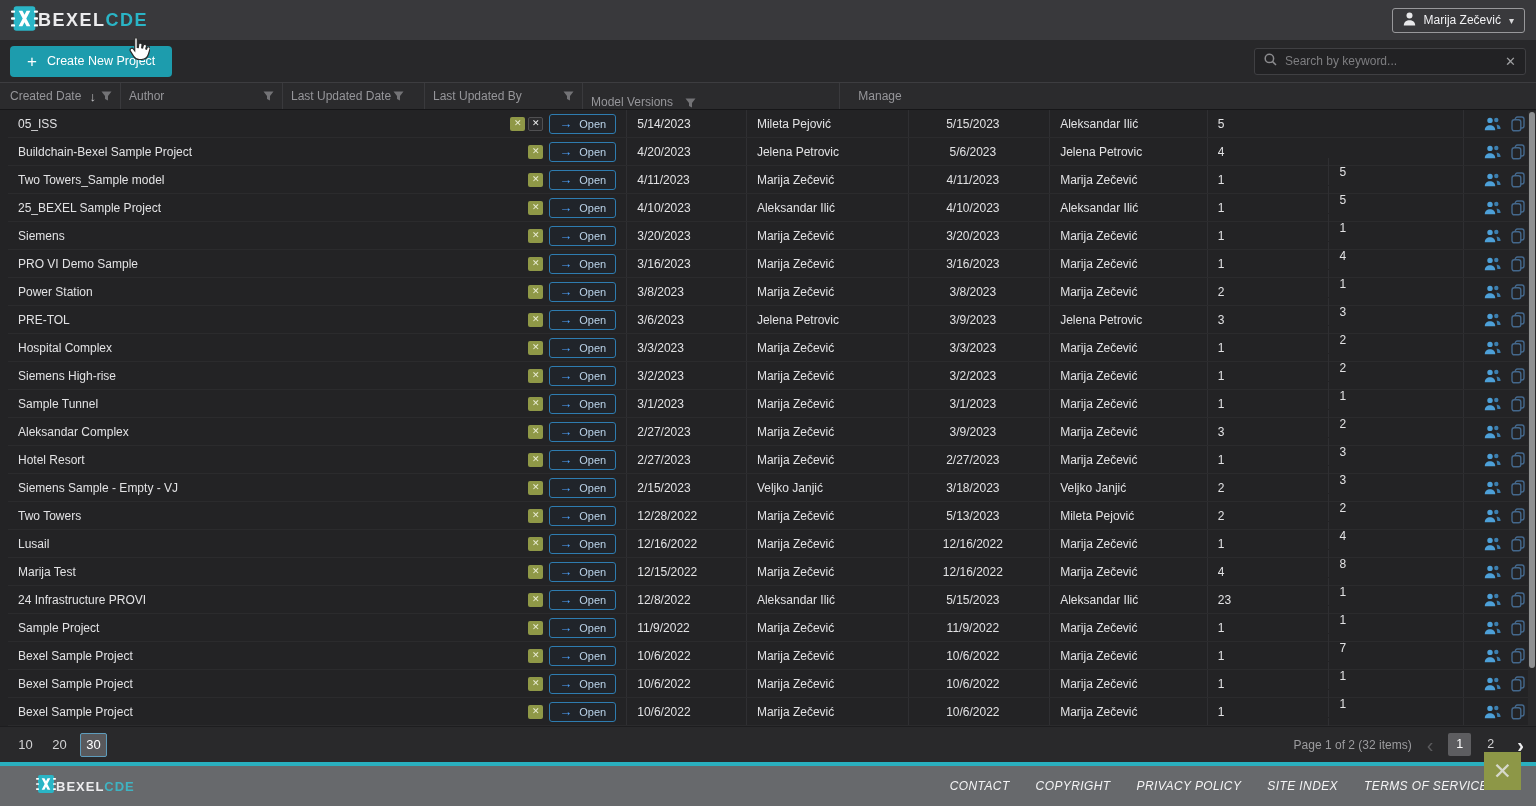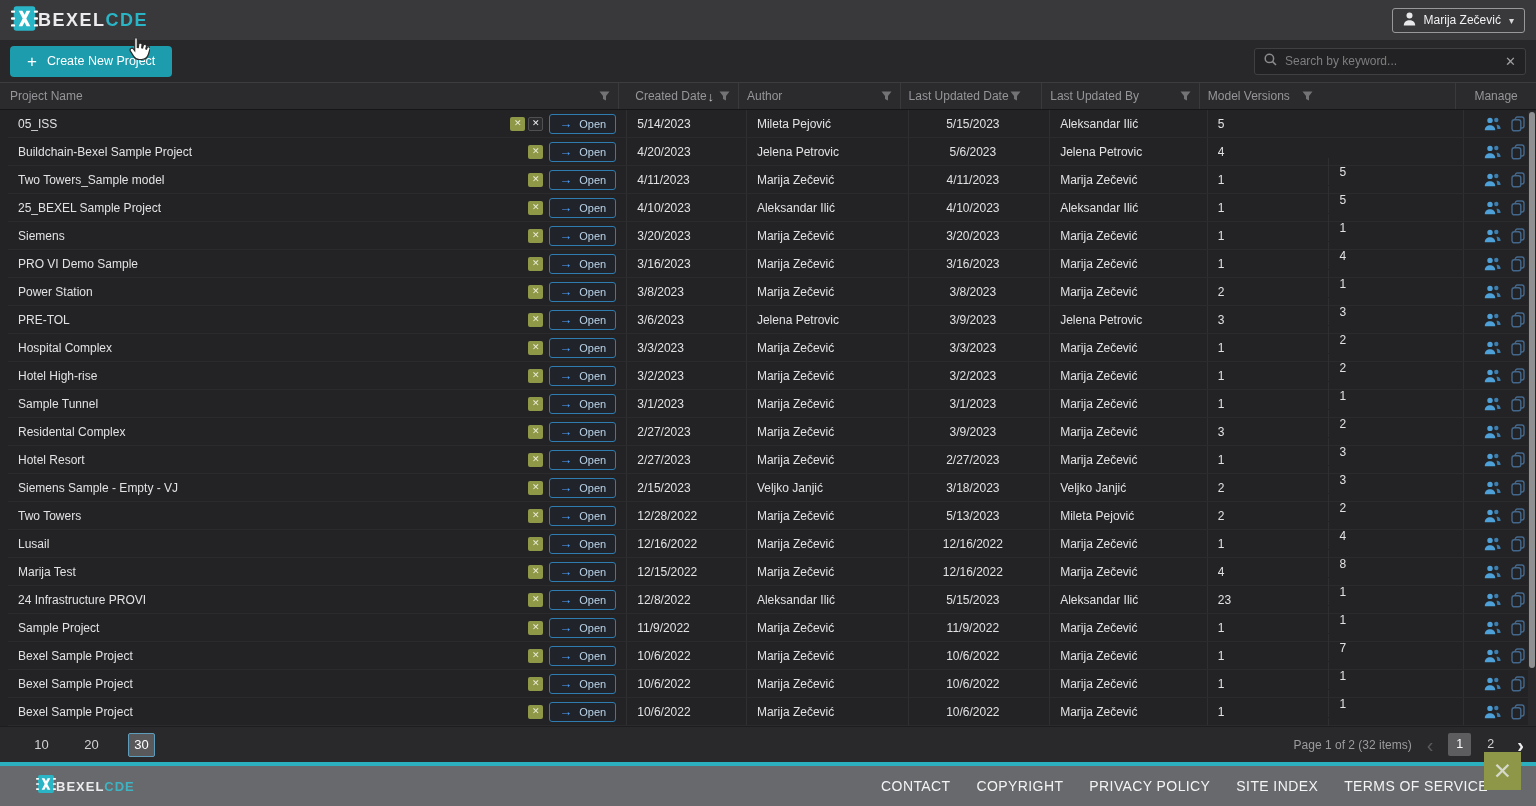--- a/index.html
+++ b/index.html
@@ -39,21 +39,21 @@
     display:flex; }
   .hcell { display:flex; align-items:center; padding:0 8px; color:#96969a;
     font-size:12px; border-left:1px solid #3a3a3d; height:100%; overflow:hidden;
     white-space:nowrap; cursor:pointer; }
   .hcell:first-child { border-left:none; padding-left:10px; }
   .hcell.center { justify-content:center; cursor:default; }
   .sort-icon { margin-left:auto; color:#c2c2c5; font-size:13px; font-weight:bold; margin-right:5px; }
   .filter-icon { margin-left:auto; display:flex; align-items:center; }
   .sort-icon ~ .filter-icon { margin-left:0; }
   .w-name{width:620px;} .w-created{width:120px;padding-left:16px;} .w-author{width:162px;}
-  .w-updated{width:130px;justify-content:center;} .w-updated_by{width:158px;margin-left:12px;} .w-versions{width:122px;}
+  .w-updated{width:130px;justify-content:center;} .w-updated_by{width:158px;margin-left:12px;} .w-versions{width:122px;align-items:flex-end;}
   .w-participants{width:135px;margin-top:48px;} .w-manage{width:81px;}
   .grid { position:absolute; top:110px; left:8px; width:1536px; height:616px;
     overflow:hidden; background:#232325; }
   .row { display:flex; height:28px; border-bottom:1px solid #2b2b2d; }
   .cell { display:flex; align-items:center; padding:0 10px; font-size:12px;
     color:#e2e2e4; border-left:1px solid #2f2f32; height:100%;
     white-space:nowrap; overflow:hidden; }
   .cell:first-child { border-left:none; }
   .flex-sp { flex:1; }
   .badges { display:flex; gap:3px; margin-right:6px; }
@@ -66,39 +66,39 @@
     color:#bad2e8; font-size:11px; font-family:inherit; cursor:pointer; }
   .open-arrow { color:#4da3ff; font-size:13px; line-height:1; }
   .c-manage { justify-content:center; gap:10px; }
   .mi { display:flex; align-items:center; cursor:pointer; }
   
   .pagination { position:absolute; top:726px; left:0; width:1536px; height:36px;
     background:#29292b; border-top:1px solid #1d1d1f; display:flex; align-items:center;
     padding:0 12px; }
   .psize { min-width:27px; height:24px; line-height:22px; text-align:center;
     color:#d2d2d4; font-size:13px; margin-right:7px; border:1px solid transparent;
-    border-radius:2px; background:transparent; font-family:inherit; cursor:pointer;margin-left:16px; }
+    border-radius:2px; background:transparent; font-family:inherit; cursor:pointer; }
   .psize.selected { background:#59595c; border-color:#5e9cbc; color:#fff; }
   .pag-right { margin-left:auto; display:flex; align-items:center; gap:15px; }
   .pag-status { color:#9c9c9f; font-size:12px;padding-left:14px; }
   .chev { font-size:20px; line-height:1; background:none; border:none; font-family:inherit; cursor:pointer; }
   .chev-left { color:#5c5c5f; }
   .chev-right { color:#eeeef0; font-weight:bold; }
   .pnum { min-width:23px; height:23px; line-height:23px; text-align:center; font-size:12.5px;
     color:#d2d2d4; border-radius:2px; background:transparent; border:none;
     font-family:inherit; cursor:pointer; }
   .pnum.selected { background:#5d5d60; color:#fff; }
   
   .footer { position:absolute; left:0; bottom:0; width:1536px; height:44px;
     background:#67696c; border-top:4px solid #2ab0bf; display:flex; align-items:center;
     padding:0 48px 0 36px; }
   .footer .brand-text { font-size:13px; letter-spacing:1px; }
   .footer .brand-cde { color:#3fb3c2; }
   .footer-links { margin-left:auto; display:flex; gap:26px; }
-  .flink { color:#f4f4f5; font-size:14px; letter-spacing:.4px; text-decoration:none; cursor:pointer; }
+  .flink { color:#f4f4f5; font-size:12px; letter-spacing:.4px; text-decoration:none; cursor:pointer;font-style:italic; }
   .olive-widget { position:absolute; left:1484px; top:752px; width:37px; height:38px;
     background:#8d9747; z-index:6; display:flex; align-items:center; justify-content:center;
     color:#d6d8ca; font-size:23px; font-weight:900; cursor:pointer; }
   
   .scroll-track { position:absolute; right:0; top:111px; width:8px; height:614px; background:#29292b; z-index:4; }
   .scroll-thumb { position:absolute; right:1px; top:1px; width:6px; height:556px;
     background:#8e9092; border-radius:3px; cursor:grab; }
   
   .cursor { position:absolute; left:126px; top:36px; z-index:10; pointer-events:none; }
 </style>
@@ -146,29 +146,20 @@
           <circle cx="5.4" cy="5.4" r="4.2" fill="none" stroke="#8b8b8e" stroke-width="1.5"></circle>
           <line x1="8.6" y1="8.6" x2="12" y2="12" stroke="#8b8b8e" stroke-width="1.5"></line>
         </svg>
     </span>
     <input class="search-input" placeholder="Search by keyword..." style="">
     <span class="clear-icon">✕</span>
   </div>
 </div>
 
 <div class="table-header">
-    <div class="hcell w-name">
-    <span class="col-label">Project Name</span>
-
-    <span class="filter-icon">
-      <svg width="11" height="11" viewBox="0 0 11 11">
-          <path d="M.5.5h10L7 5v4.5L4 8V5z" fill="#737376"></path>
-        </svg>
-    </span>
-  </div>
     <div class="hcell w-created">
     <span class="col-label">Created Date</span>
     <span class="sort-icon">↓</span>
     <span class="filter-icon">
       <svg width="11" height="11" viewBox="0 0 11 11">
           <path d="M.5.5h10L7 5v4.5L4 8V5z" fill="#737376"></path>
         </svg>
     </span>
   </div>
     <div class="hcell w-author">
@@ -534,21 +525,21 @@
       <span class="mi">
         <svg width="14" height="16" viewBox="0 0 14 16">
           <rect x="4.2" y="1" width="8.8" height="11" rx="2.2" fill="none" stroke="#44688c" stroke-width="1.4"></rect>
           <rect x="1" y="3.8" width="8.8" height="11" rx="2.2" fill="#232325" stroke="#44688c" stroke-width="1.4"></rect>
         </svg>
       </span>
     </div>
   </div>
     <div class="row">
     <div class="cell w-name c-name">
-      <span class="pname">Hotel High-rise</span>
+      <span class="pname">Siemens High-rise</span>
       <span class="flex-sp"></span>
       <span class="badges">
           <span class="badge badge-olive">✕</span>
         </span>
       <button class="open-btn">
         <span class="open-arrow">→</span>
         <span class="open-label">Open</span>
       </button>
     </div>
     <div class="cell w-created c-created">3/2/2023</div>
@@ -604,21 +595,21 @@
       <span class="mi">
         <svg width="14" height="16" viewBox="0 0 14 16">
           <rect x="4.2" y="1" width="8.8" height="11" rx="2.2" fill="none" stroke="#44688c" stroke-width="1.4"></rect>
           <rect x="1" y="3.8" width="8.8" height="11" rx="2.2" fill="#232325" stroke="#44688c" stroke-width="1.4"></rect>
         </svg>
       </span>
     </div>
   </div>
     <div class="row">
     <div class="cell w-name c-name">
-      <span class="pname">Residental Complex</span>
+      <span class="pname">Aleksandar Complex</span>
       <span class="flex-sp"></span>
       <span class="badges">
           <span class="badge badge-olive">✕</span>
         </span>
       <button class="open-btn">
         <span class="open-arrow">→</span>
         <span class="open-label">Open</span>
       </button>
     </div>
     <div class="cell w-created c-created">2/27/2023</div>

